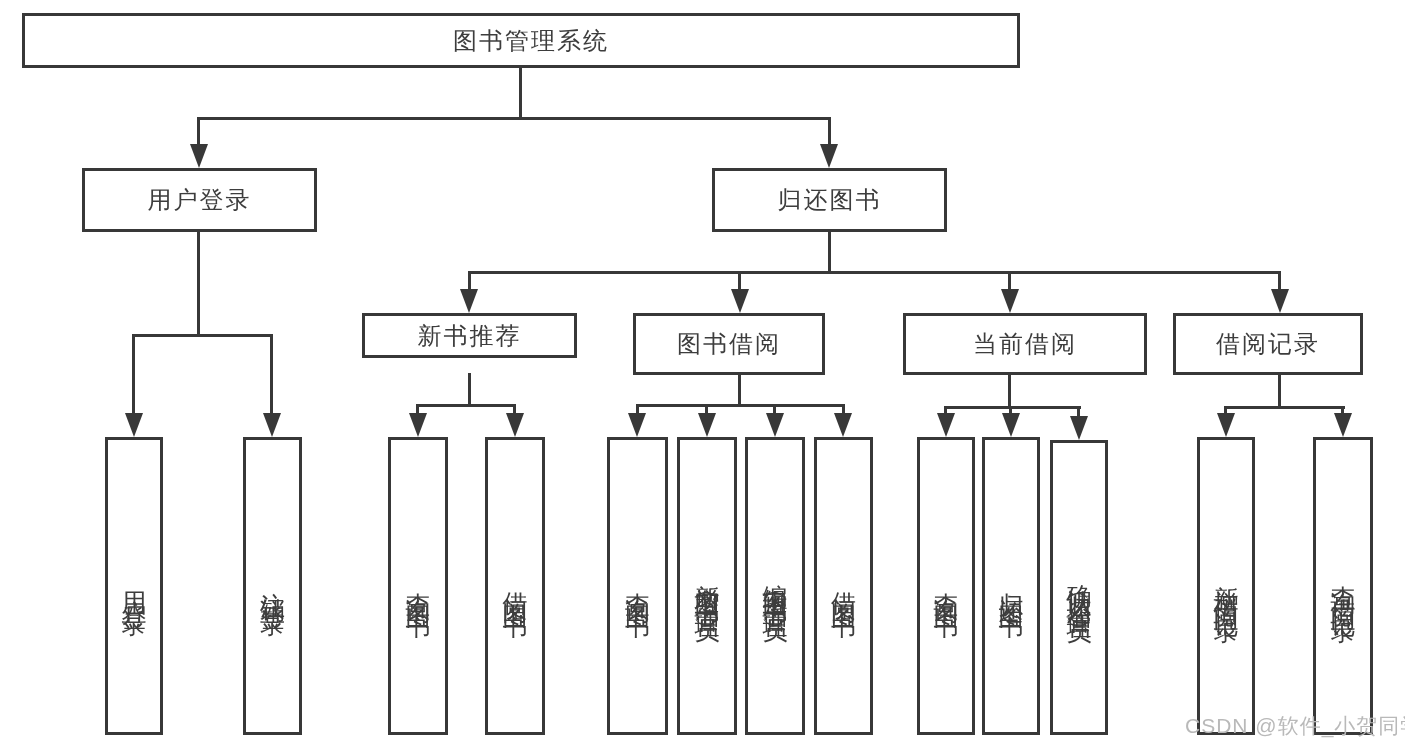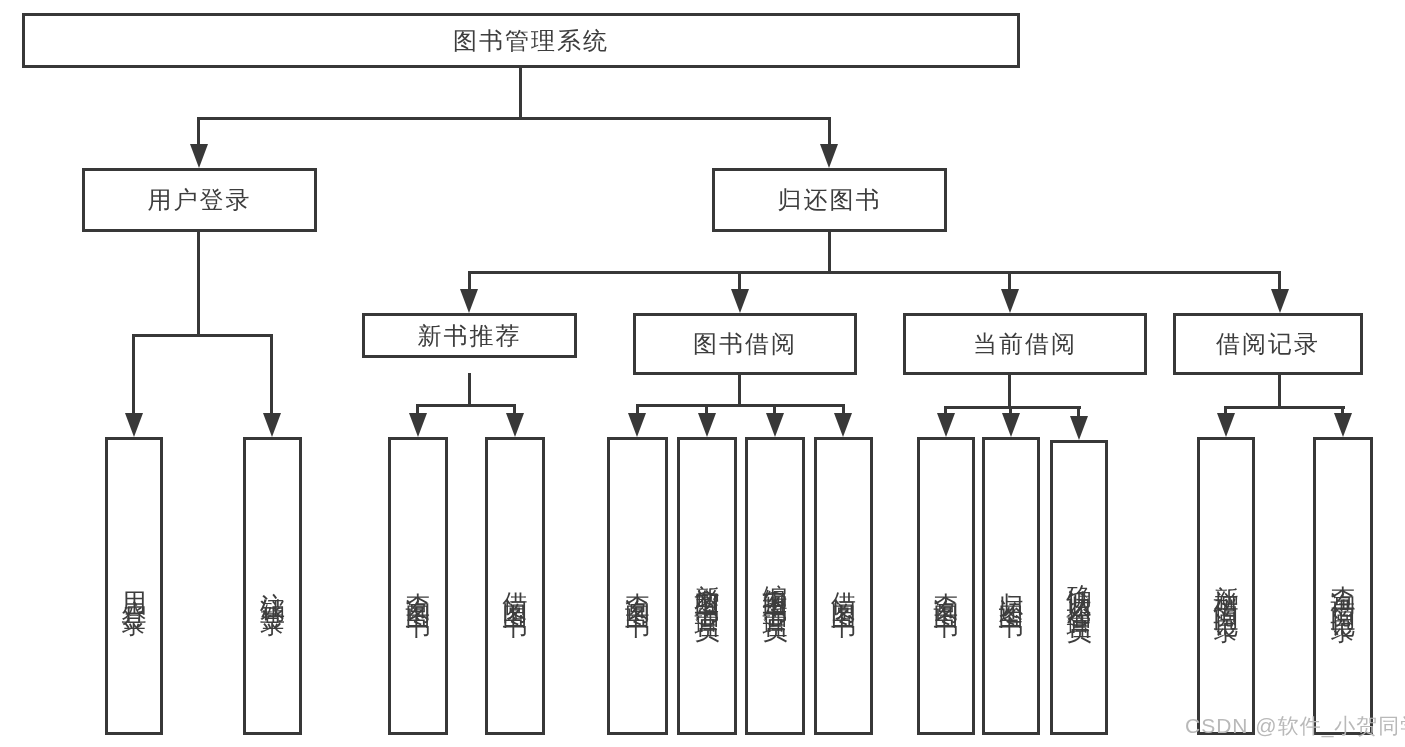--- a/index.html
+++ b/index.html
@@ -97,21 +97,21 @@
   <div class="vl" style="left:738px; top:271px; height:24px;"></div>
   <div class="arrow" style="left:731px; top:289px;"></div>
   <div class="vl" style="left:1008px; top:271px; height:24px;"></div>
   <div class="arrow" style="left:1001px; top:289px;"></div>
   <div class="vl" style="left:1278px; top:271px; height:24px;"></div>
   <div class="arrow" style="left:1271px; top:289px;"></div>
 
   <div class="box" style="left:362px; top:313px; width:215px; height:45px;">
     <span>新书推荐</span>
   </div>
-  <div class="box" style="left:633px; top:313px; width:224px; height:62px;align-items:center;">
+  <div class="box" style="left:633px; top:313px; width:192px; height:62px;align-items:center;">
     <span>图书借阅</span>
   </div>
   <div class="box" style="left:903px; top:313px; width:244px; height:62px;">
     <span>当前借阅</span>
   </div>
   <div class="box" style="left:1173px; top:313px; width:190px; height:62px;">
     <span>借阅记录</span>
   </div>
 
   <div class="vl" style="left:468px; top:373px; height:34px;"></div>

